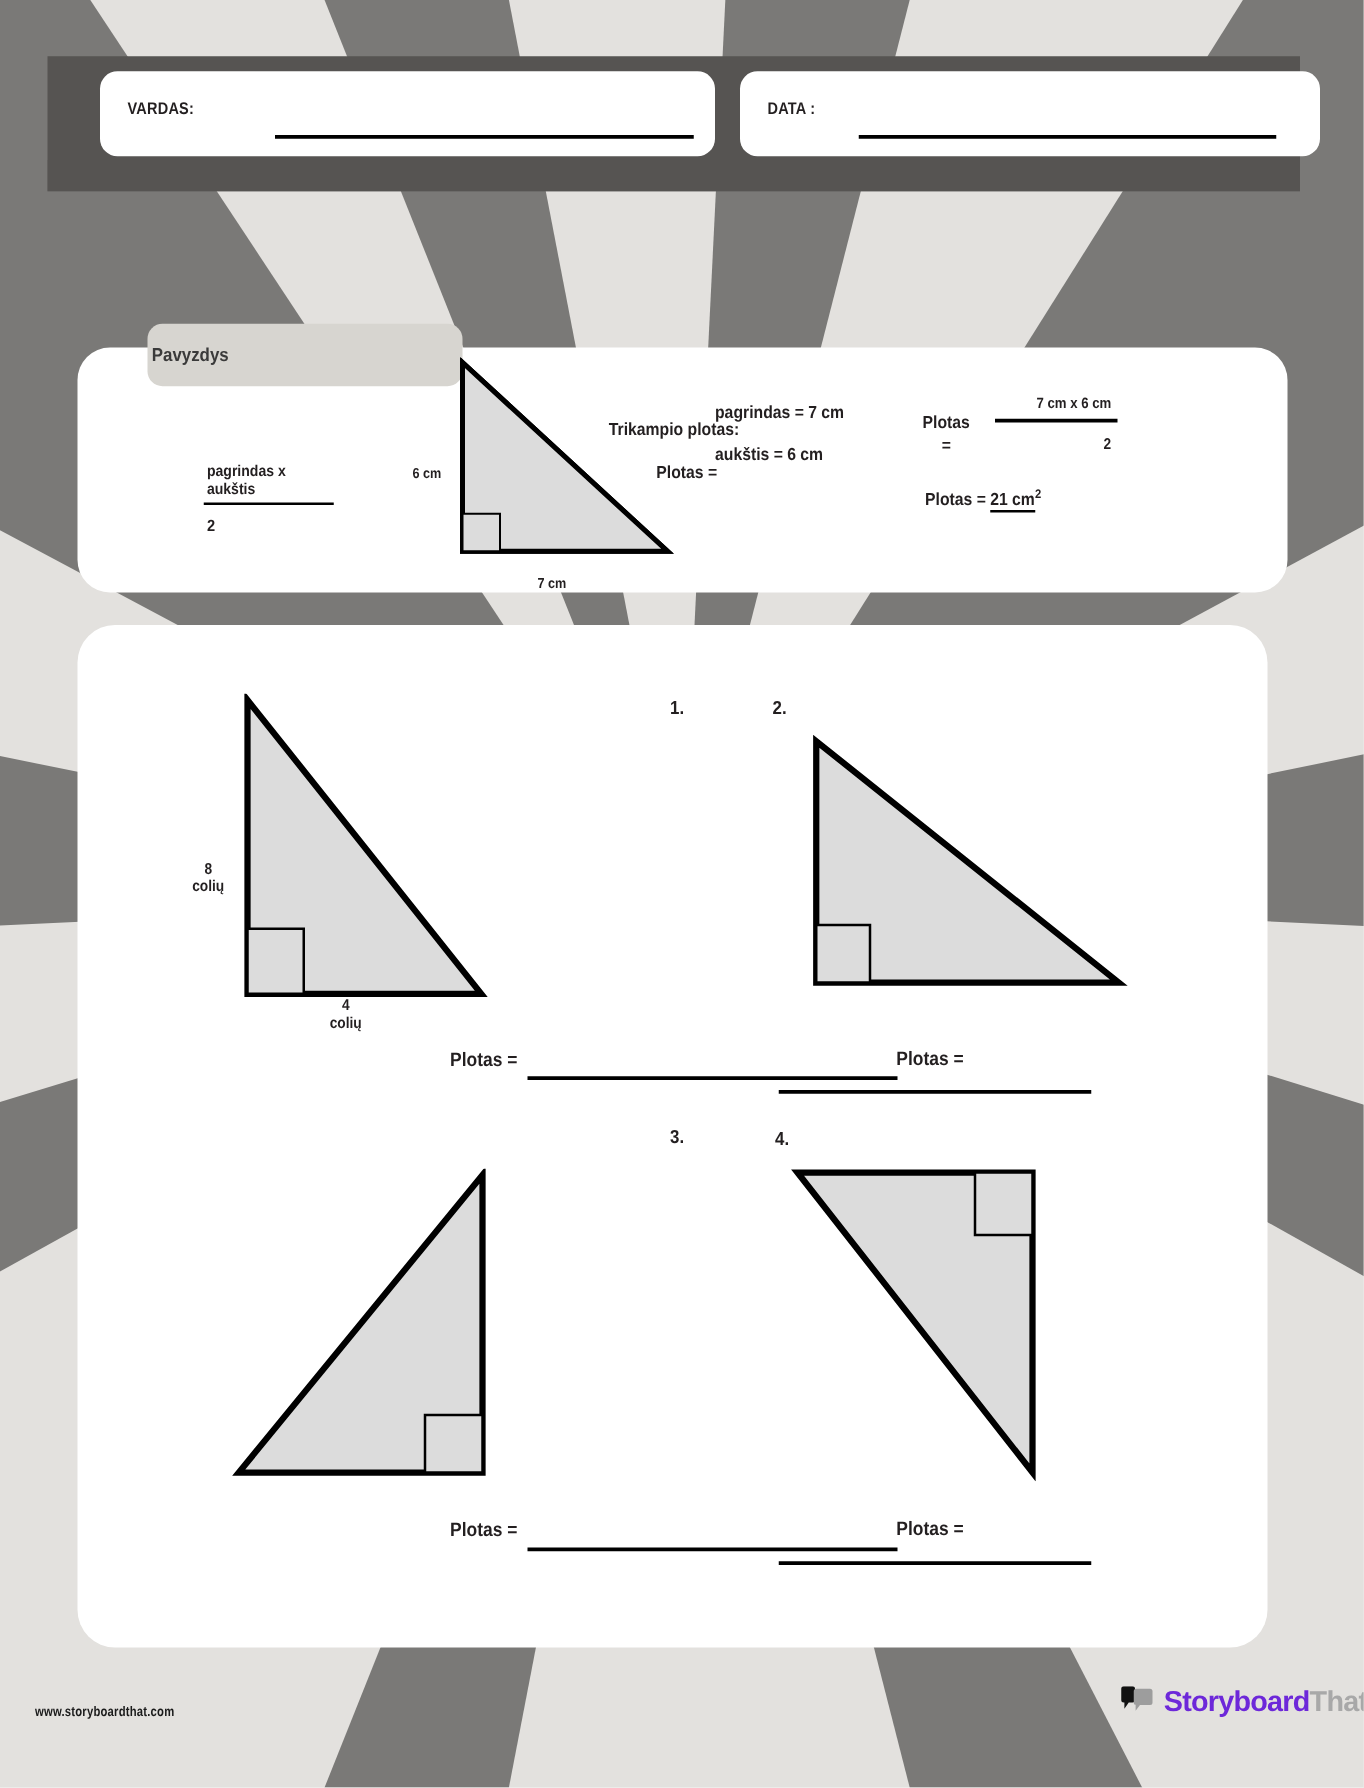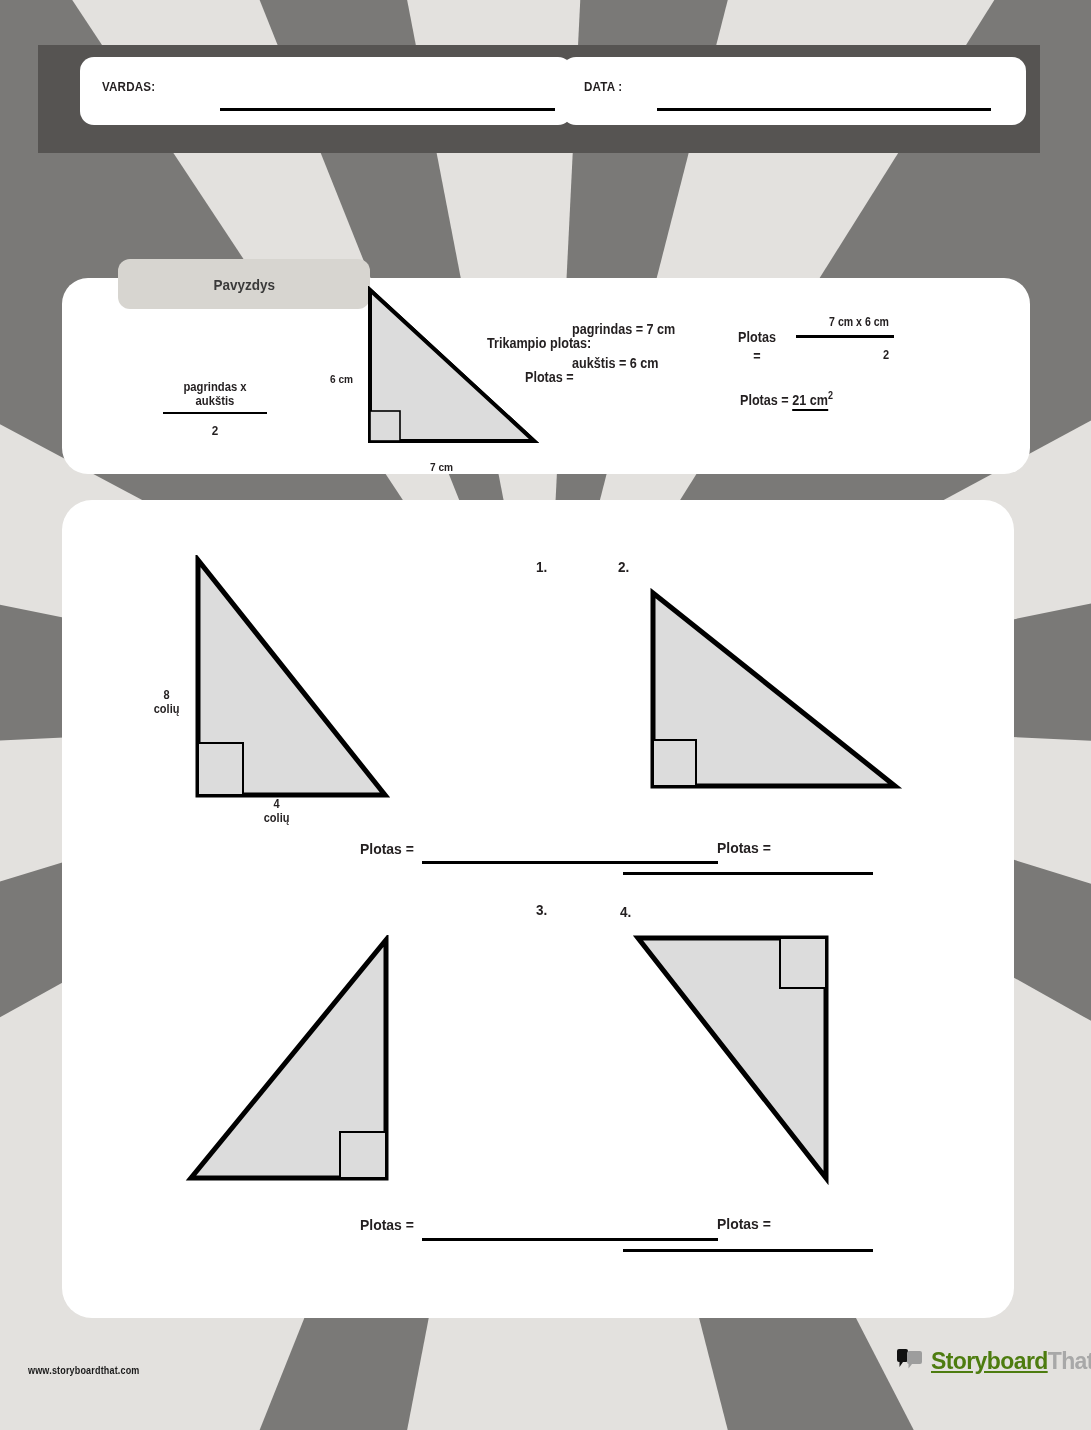--- a/index.html
+++ b/index.html
@@ -45,21 +45,21 @@
   }
 
   .field-box {
     position: absolute;
     background: #ffffff;
     border-radius: 14px;
     top: 57px;
     height: 68px;
   }
   .field-box.name  { left: 52px;  width: 492px; margin-left: 28px; }
-  .field-box.date  { left: 562px; width: 464px; }
+  .field-box.date  { left: 592px; width: 464px; }
 
   .field-label {
     position: absolute;
     left: 22px;
     top: 22px;
     font-size: 13.5px;
     font-weight: bold;
     letter-spacing: 0.2px;
     color: #231f20;
     font-family: "Liberation Sans", sans-serif;
@@ -109,36 +109,36 @@
   .example-tab {
     position: absolute;
     left: 118px;
     top: 259px;
     width: 252px;
     height: 50px;
     background: #d7d5d0;
     border-radius: 12px;
     display: flex;
     align-items: center;
-    justify-content: center;
+    justify-content: flex-start;
   }
   .example-tab-text {
     font-size: 15px;
     font-weight: bold;
     color: #3a3a3a;
     transform: scaleX(0.9);
   }
 
   
   .formula-left {
     position: absolute;
     left: 160px;
-    top: 380px;
+    top: 370px;
     width: 110px;
-    text-align: center;
+    text-align: left;
   }
   .formula-left .num {
     font-size: 12.5px;
     font-weight: bold;
     color: #231f20;
     line-height: 14px;
     transform: scaleX(0.9);
   }
   .formula-left .bar {
     height: 2px;
@@ -320,21 +320,21 @@
     display: flex;
     align-items: center;
     gap: 7px;
   }
   .logo-text {
     font-size: 23px;
     font-weight: bold;
     letter-spacing: -0.6px;
     line-height: 23px;
   }
-  .logo-text .dark { color: #4d7c0f; text-decoration: underline; }
+  .logo-text .dark { color: #6d28d9; }
   .logo-text .light { color: #a8a8a8; }
 </style>
 </head>
 <body>
 
 <div id="page">
 
   <svg id="bg-sunburst" viewBox="0 0 1091 1430" preserveAspectRatio="none">
     <rect x="0" y="0" width="1091" height="1430" fill="#e3e1de"></rect>
     <g fill="#7a7977">

